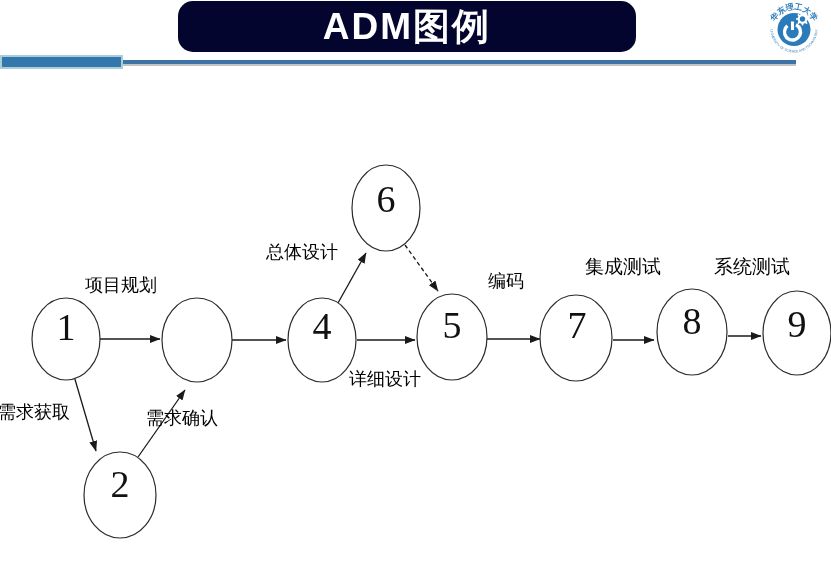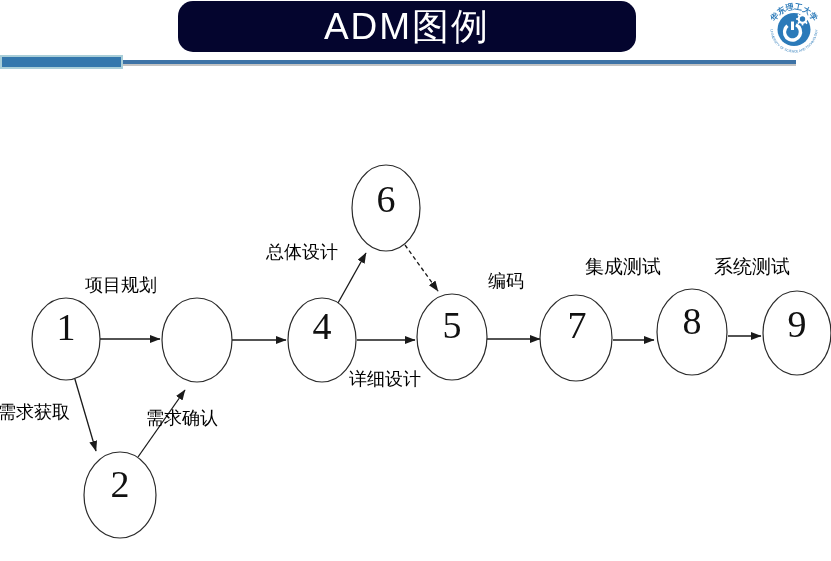--- a/index.html
+++ b/index.html
@@ -2,21 +2,21 @@
 <html><head>
 <meta charset="utf-8">
 <style>
   html,body{margin:0;padding:0;background:#fff;}
   .slide{position:relative;width:831px;height:561px;background:#ffffff;overflow:hidden;
          font-family:"Liberation Sans","DejaVu Sans",sans-serif;}
   
   .banner{position:absolute;left:178px;top:1px;width:458px;height:51px;
           background:#04052e;border-radius:15px;
           display:flex;align-items:center;justify-content:center;}
-  .banner .title{color:#ffffff;font-size:37px;font-weight:normal;letter-spacing:2px;line-height:1;}
+  .banner .title{color:#ffffff;font-size:37px;font-weight:bold;letter-spacing:2px;line-height:1;}
   
   .bar-thick{position:absolute;left:0;top:55px;width:123px;height:14px;
              background:#3477ad;border:2px solid #a9ced8;box-sizing:border-box;}
   .bar-thin{position:absolute;left:123px;top:60px;width:673px;height:4px;background:#3e73a6;}
   .bar-shadow{position:absolute;left:123px;top:64px;width:673px;height:2px;background:#c3c3c3;}
   
   .logo{position:absolute;left:764px;top:1px;width:60px;height:57px;}
   
   .diagram{position:absolute;left:0;top:0;width:831px;height:561px;}
   .node{fill:#ffffff;stroke:#2b2b2b;stroke-width:1.2px;}

